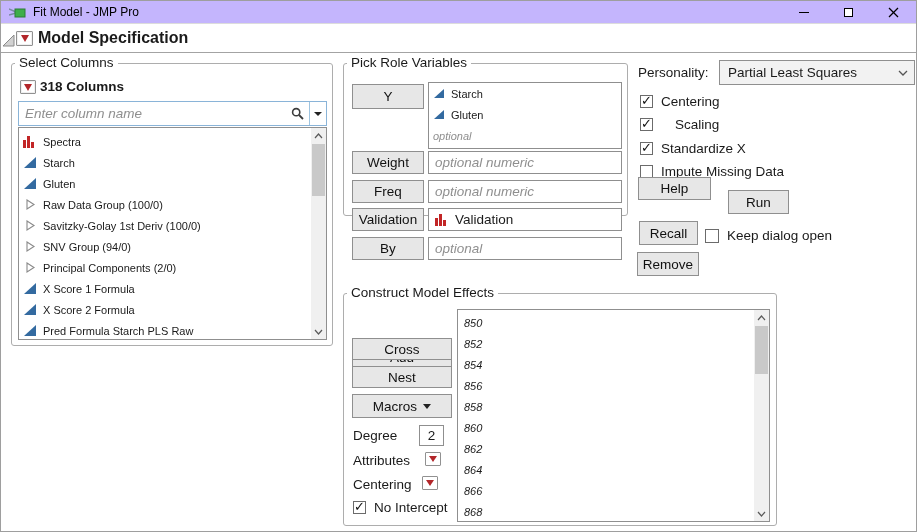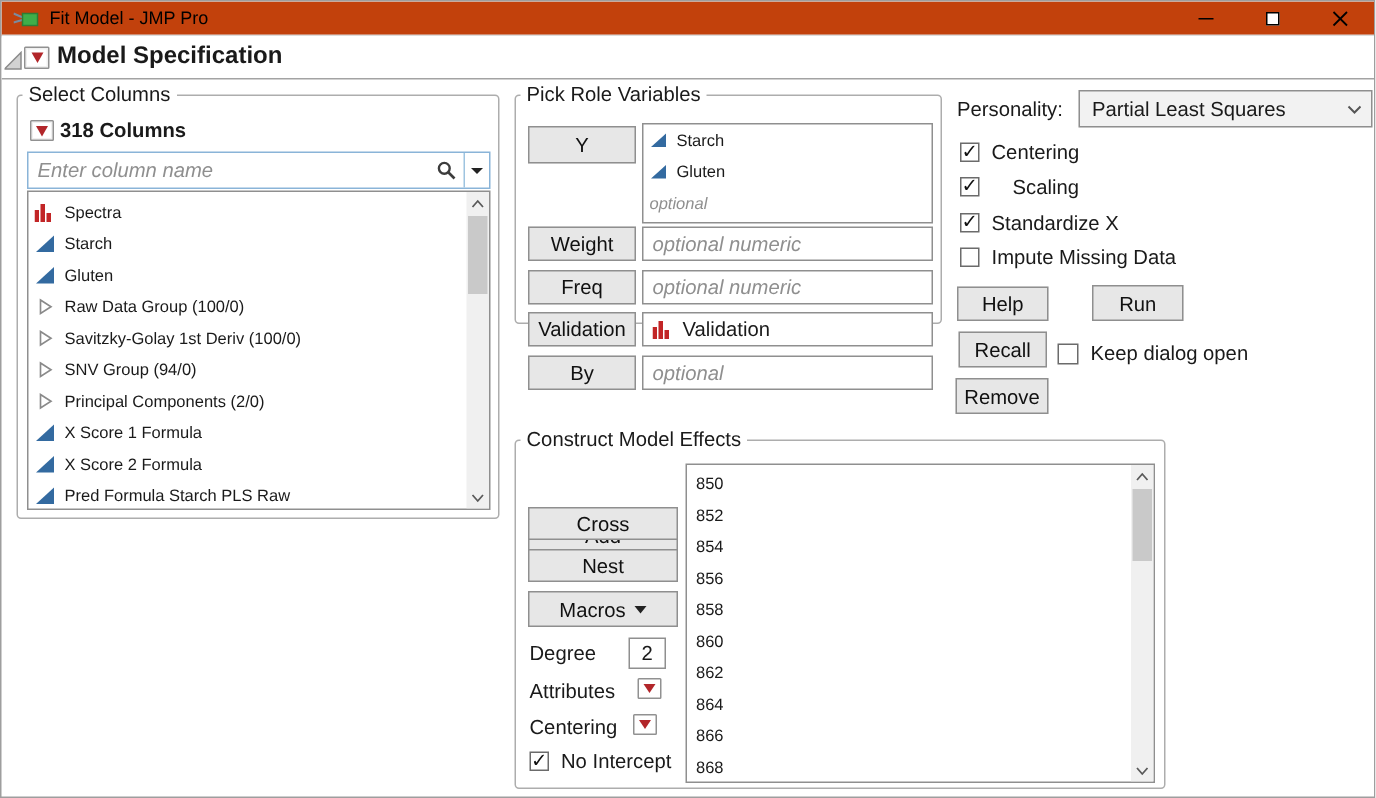--- a/index.html
+++ b/index.html
@@ -1,21 +1,21 @@
 <!DOCTYPE html>
 <html><head>
 <meta charset="utf-8">
 <style>
   * { box-sizing: border-box; margin: 0; padding: 0; }
   html,body { width: 917px; height: 532px; }
   body { font-family: "Liberation Sans", "DejaVu Sans", sans-serif; color:#1a1a1a; background:#fff; }
   #window { position:relative; width:917px; height:532px; background:#fff; border:1px solid #9e9e9e; overflow:hidden; }
 
   
-  .titlebar { position:absolute; left:0; top:0; width:100%; height:23px; background:#c2410c; border-bottom:1px solid #dcdcdc; display:flex; align-items:center; }
+  .titlebar { position:absolute; left:0; top:0; width:100%; height:23px; background:#c4b5fd; border-bottom:1px solid #dcdcdc; display:flex; align-items:center; }
   .app-icon { margin-left:8px; width:17px; height:13px; }
   .title-text { margin-left:7px; font-size:12px; color:#000; }
   .win-controls { position:absolute; right:0; top:0; height:23px; display:flex; }
   .win-btn { width:45px; height:23px; display:flex; align-items:center; justify-content:center; }
   .glyph-min { width:10px; height:1px; background:#000; }
   .glyph-max { width:9px; height:9px; border:1px solid #000; background:#fff; }
 
   
   .outline-header { position:absolute; left:0; top:24px; width:100%; height:28px; background:#fff; border-bottom:1px solid #a3a3a3; }
   .disclosure { position:absolute; left:2px; top:9px; }
@@ -266,21 +266,21 @@
     <span class="inline-label" style="left:9px; top:183px;">Centering</span>
     <div class="rtri-btn-sm" style="left:78px; top:182px;">
         <div class="rtri" style="border-top-width:6px; border-left-width:4px; border-right-width:4px;"></div>
       </div>
 
     <div class="check-row" style="left:9px; top:206px;">
       <div class="cb checked"></div>
       <span>No Intercept</span>
     </div>
 
-    <div class="listbox" style="left:113px; top:15px; width:313px; height:213px;">
+    <div class="listbox" style="left:113px; top:15px; width:313px; height:213px;font-style:italic;">
       <div style="padding-top:2px;">
         <div class="lrow" style="padding-left:6px;">
             <span>850</span>
           </div>
         <div class="lrow" style="padding-left:6px;">
             <span>852</span>
           </div>
         <div class="lrow" style="padding-left:6px;">
             <span>854</span>
           </div>
@@ -340,21 +340,21 @@
   </div>
   <div class="check-row" style="left:639px; top:140px;">
     <div class="cb checked"></div>
     <span>Standardize X</span>
   </div>
   <div class="check-row" style="left:639px; top:163px;">
     <div class="cb"></div>
     <span>Impute Missing Data</span>
   </div>
 
-  <div class="btn" style="left:637px; top:190px; width:61px; height:23px;">Help</div>
+  <div class="btn" style="left:637px; top:176px; width:73px; height:23px;">Help</div>
   <div class="btn" style="left:727px; top:189px; width:61px; height:24px;">Run</div>
   <div class="btn" style="left:638px; top:220px; width:59px; height:24px;">Recall</div>
   <div class="check-row" style="left:704px; top:227px;">
     <div class="cb" style="width:14px; height:14px;"></div>
     <span>Keep dialog open</span>
   </div>
   <div class="btn" style="left:636px; top:251px; width:62px; height:24px;">Remove</div>
 
 </div>
 

